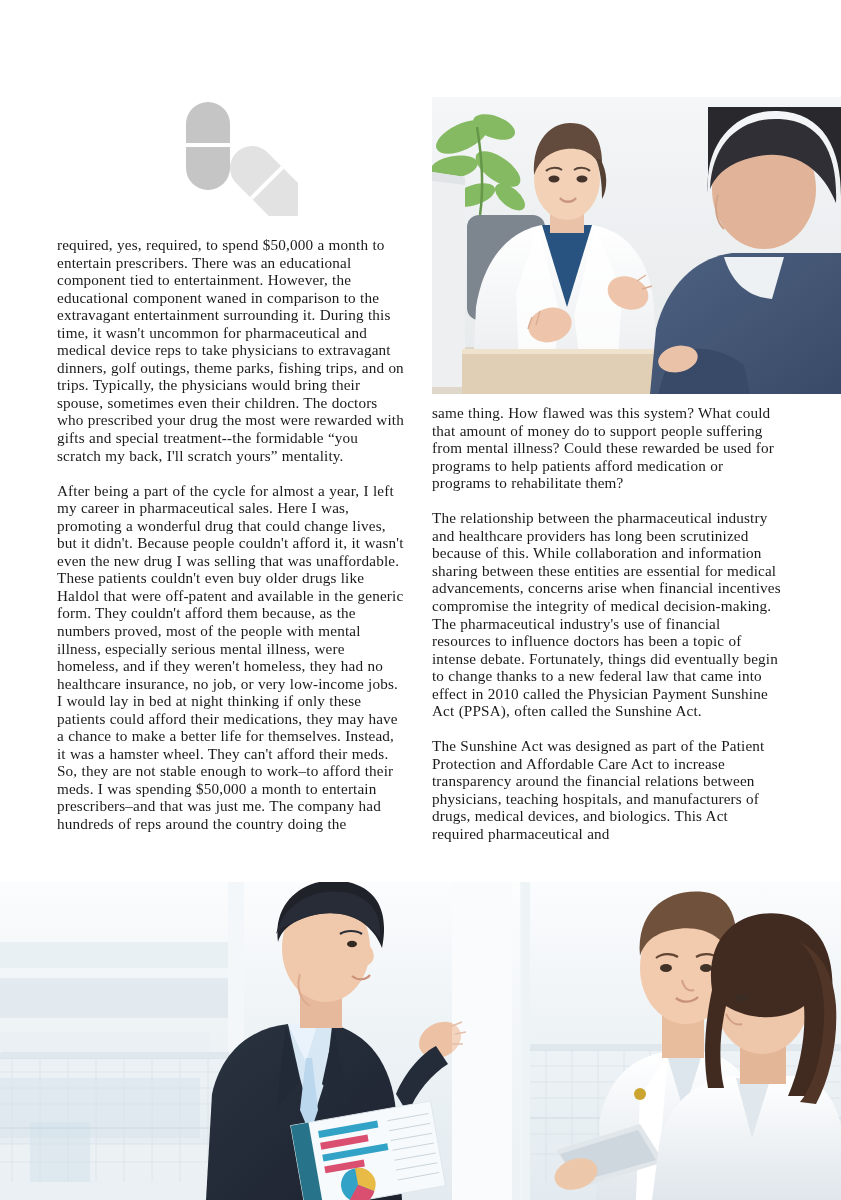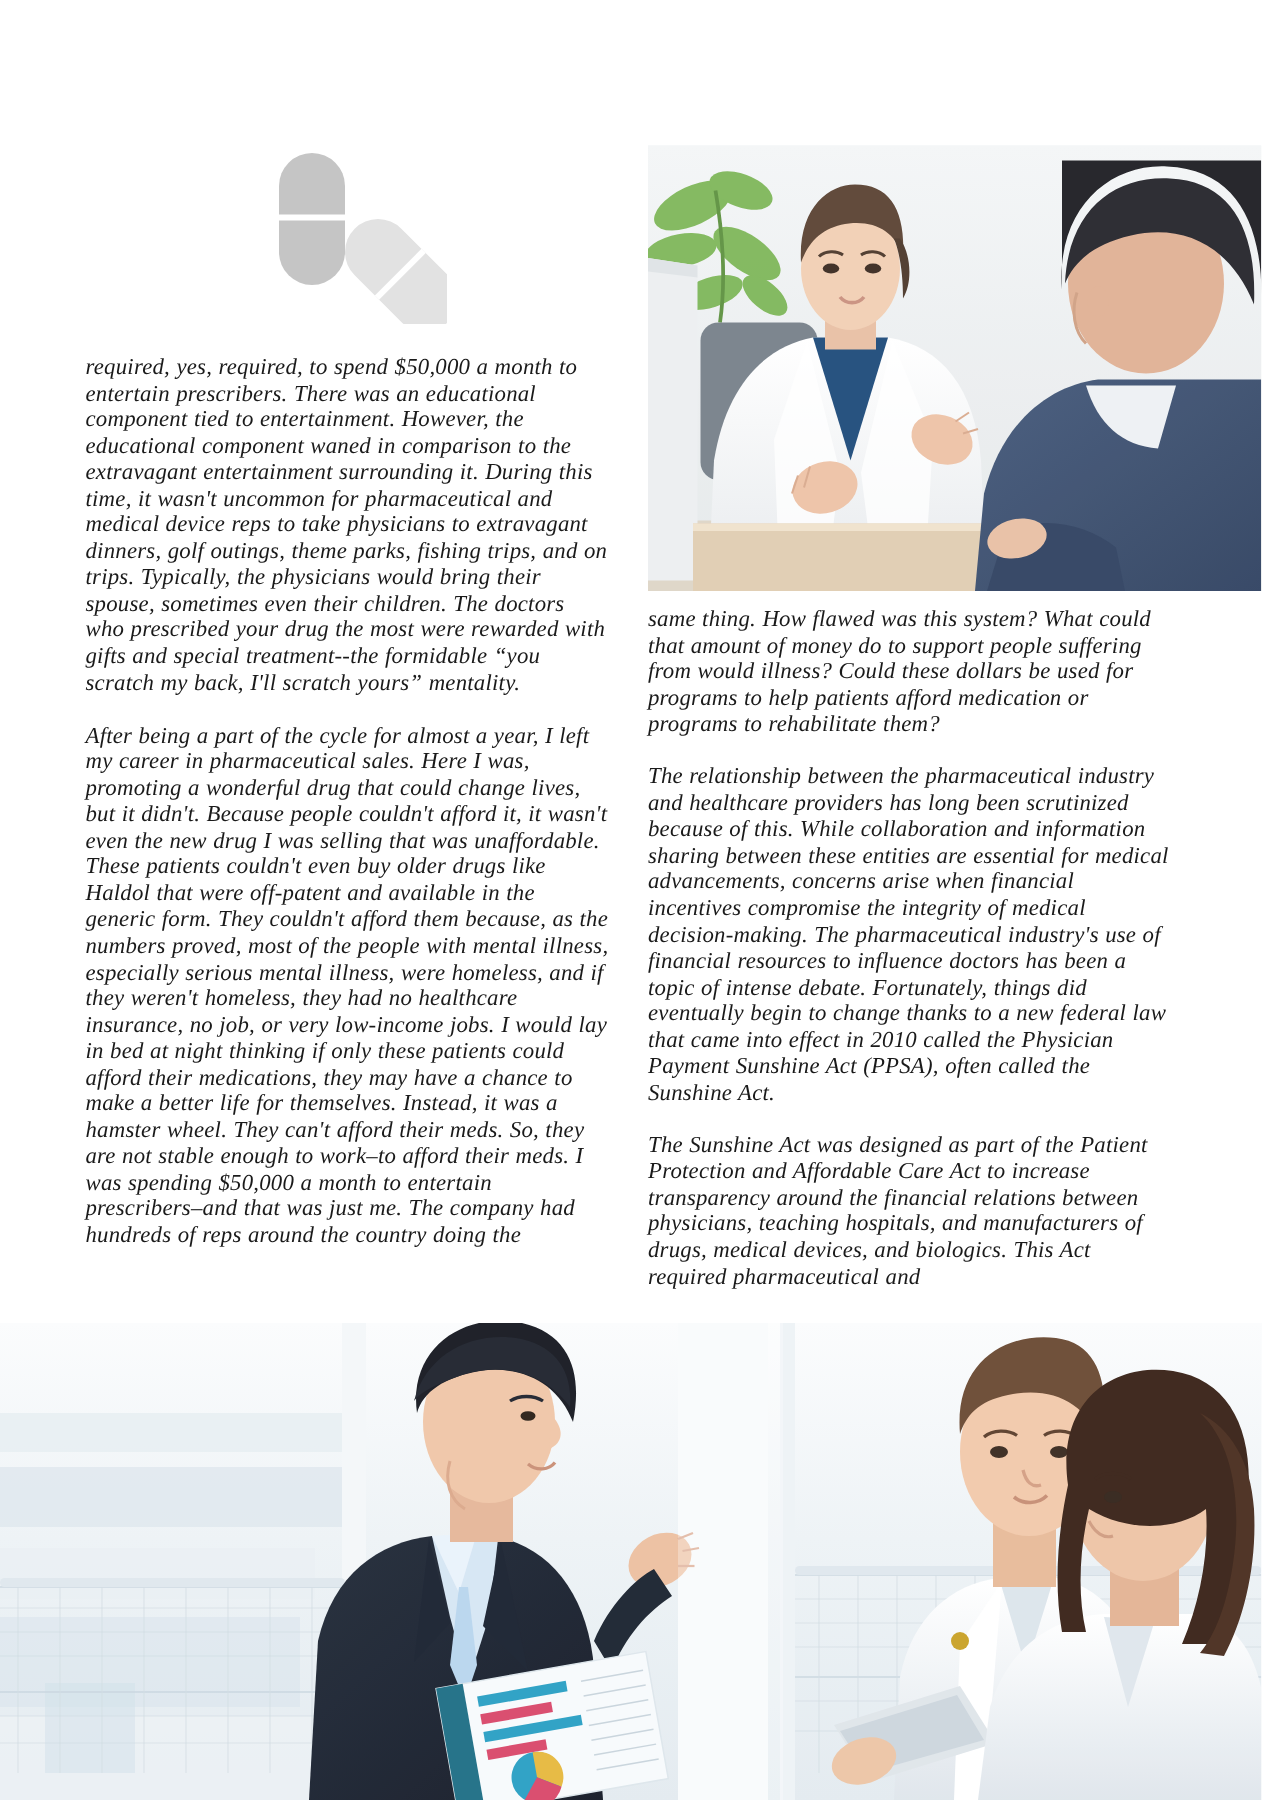--- a/index.html
+++ b/index.html
@@ -58,21 +58,20 @@
 
   
   .col {
     position: absolute;
     width: 349px;
     font-size: 15.2px;
     line-height: 17.55px;
     text-align: left;
     letter-spacing: 0.01em;
     word-spacing: 0.02em;
-    font-style: italic;
   }
   .col-left  { left: 57px;  top: 236px; }
   .col-right { left: 432px; top: 404px; }
 
   .col p {
     margin: 0 0 17.5px 0;
     text-indent: 0;
     hyphens: none;
   }
   .col p:last-child { margin-bottom: 0; }
@@ -173,21 +172,21 @@
       <rect x="0" y="0" width="409" height="297" fill="#ffffff" opacity="0.05"></rect>
     </svg>
   </div>
 
   <div class="col col-left">
     <p>required, yes, required, to spend $50,000 a month to entertain prescribers. There was an educational component tied to entertainment. However, the educational component waned in comparison to the extravagant entertainment surrounding it. During this time, it wasn't uncommon for pharmaceutical and medical device reps to take physicians to extravagant dinners, golf outings, theme parks, fishing trips, and on trips. Typically, the physicians would bring their spouse, sometimes even their children. The doctors who prescribed your drug the most were rewarded with gifts and special treatment--the formidable “you scratch my back, I'll scratch yours” mentality.</p>
     <p>After being a part of the cycle for almost a year, I left my career in pharmaceutical sales. Here I was, promoting a wonderful drug that could change lives, but it didn't. Because people couldn't afford it, it wasn't even the new drug I was selling that was unaffordable. These patients couldn't even buy older drugs like Haldol that were off-patent and available in the generic form. They couldn't afford them because, as the numbers proved, most of the people with mental illness, especially serious mental illness, were homeless, and if they weren't homeless, they had no healthcare insurance, no job, or very low-income jobs. I would lay in bed at night thinking if only these patients could afford their medications, they may have a chance to make a better life for themselves. Instead, it was a hamster wheel. They can't afford their meds. So, they are not stable enough to work–to afford their meds. I was spending $50,000 a month to entertain prescribers–and that was just me. The company had hundreds of reps around the country doing the</p>
   </div>
 
   <div class="col col-right">
-    <p>same thing. How flawed was this system? What could that amount of money do to support people suffering from would illness? Could these dollars be used for programs to help patients afford medication or programs to rehabilitate them?</p>
+    <p>same thing. How flawed was this system? What could that amount of money do to support people suffering from mental illness? Could these rewarded be used for programs to help patients afford medication or programs to rehabilitate them?</p>
     <p>The relationship between the pharmaceutical industry and healthcare providers has long been scrutinized because of this. While collaboration and information sharing between these entities are essential for medical advancements, concerns arise when financial incentives compromise the integrity of medical decision-making. The pharmaceutical industry's use of financial resources to influence doctors has been a topic of intense debate. Fortunately, things did eventually begin to change thanks to a new federal law that came into effect in 2010 called the Physician Payment Sunshine Act (PPSA), often called the Sunshine Act.</p>
     <p>The Sunshine Act was designed as part of the Patient Protection and Affordable Care Act to increase transparency around the financial relations between physicians, teaching hospitals, and manufacturers of drugs, medical devices, and biologics. This Act required pharmaceutical and</p>
   </div>
 
   <div class="photo-bottom">
     <svg viewBox="0 0 841 318" xmlns="http://www.w3.org/2000/svg" preserveAspectRatio="none" aria-hidden="true">
       <defs>
         <linearGradient id="bgWin" x1="0" y1="0" x2="0" y2="1">
           <stop offset="0%" stop-color="#fbfcfd"></stop>
           <stop offset="45%" stop-color="#eef3f6"></stop>

